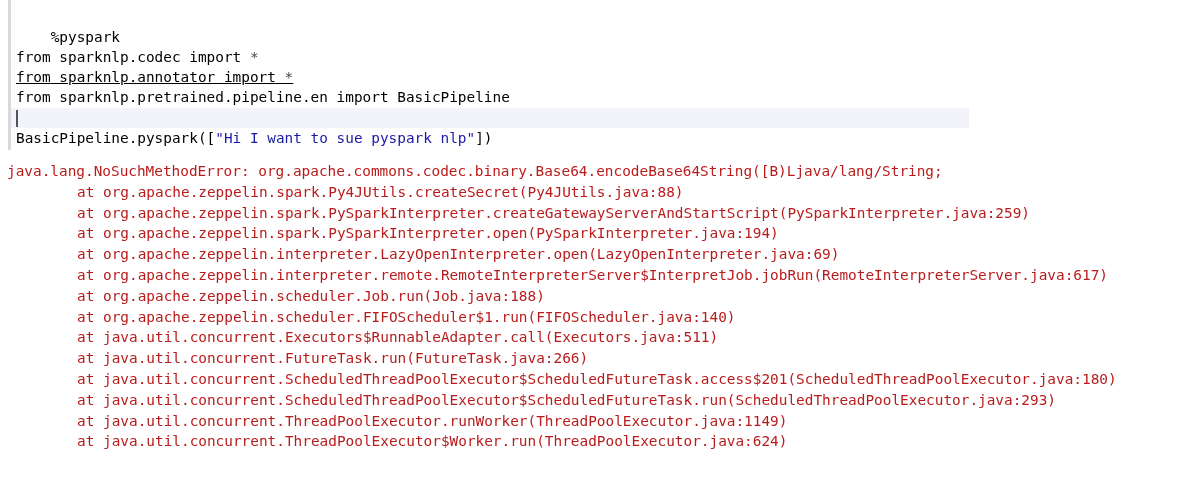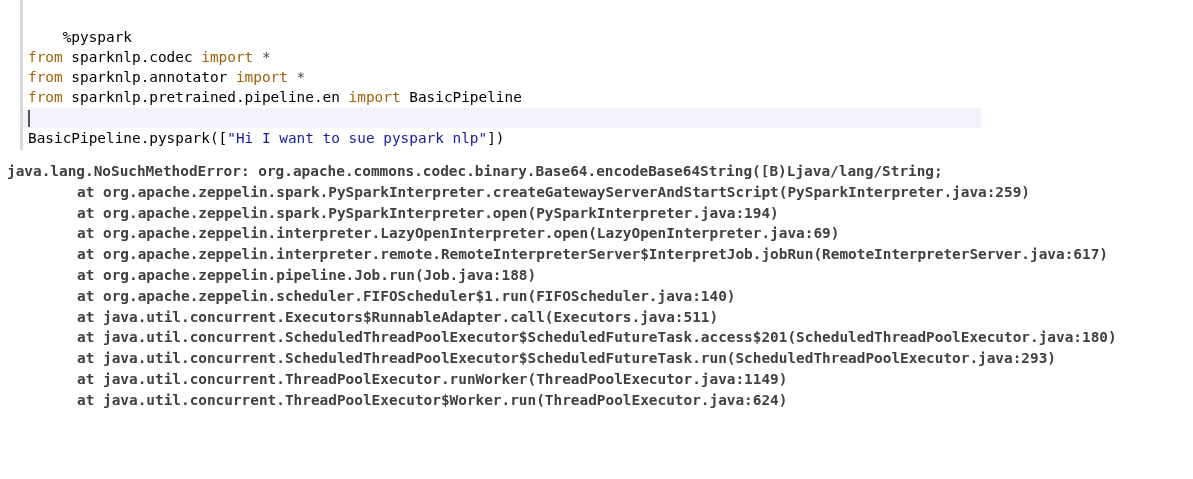--- a/index.html
+++ b/index.html
@@ -11,21 +11,21 @@
       width: 1193px;
       height: 479px;
       overflow: hidden;
       position: relative;
       font-family: "DejaVu Sans Mono", "Liberation Mono", monospace;
       font-size: 14.4px;
       color: #000000;
     }
     .editor {
       position: absolute;
-      left: 20px;
+      left: 8px;
       top: 0;
       width: 961px;
       height: 150px;
       border-left: 3px solid #d9d9d9;
       box-sizing: border-box;
     }
     .code-line {
       position: absolute;
       left: 5px;
       right: 0;
@@ -39,65 +39,66 @@
       background: #f3f3fb;
     }
     .cursor {
       display: inline-block;
       width: 2px;
       height: 17px;
       background: #555555;
       vertical-align: middle;
       margin-top: -2px;
     }
-    .kw { color: #a16207; }
+    .kw { color: #000000; }
     .str { color: #1a1aa6; }
     .op { color: #444444; }
     .output {
       position: absolute;
       left: 7px;
       top: 161px;
       right: 0;
     }
     .out-line {
       height: 20.8px;
       line-height: 20.8px;
       white-space: pre;
-      color: #404040;
-      font-weight: bold;
+      color: #b91c1c;
     }
     .out-line.frame {
       padding-left: 70px;
     }
   </style>
 </head>
 <body>
 
 <div class="editor">
   <div class="code-line" style="top:7px;">
     <span>%pyspark</span>
   </div>
 
   <div class="code-line" style="top:47px;"><span class="kw">from</span><span> sparknlp.codec </span><span class="kw">import</span><span class="op"> *</span></div>
 
-  <div class="code-line" style="top:67px;"><span class="kw">from</span><span> sparknlp.annotator </span><span class="kw">import</span><span class="op"> *</span></div>
+  <div class="code-line" style="top:67px;text-decoration:underline;"><span class="kw">from</span><span> sparknlp.annotator </span><span class="kw">import</span><span class="op"> *</span></div>
 
   <div class="code-line" style="top:87px;"><span class="kw">from</span><span> sparknlp.pretrained.pipeline.en </span><span class="kw">import</span><span> BasicPipeline</span></div>
 
   <div class="code-line active" style="top:108px;"><span class="cursor"></span></div>
 
   <div class="code-line" style="top:128px;"><span>BasicPipeline.pyspark([</span><span class="str">"Hi I want to sue pyspark nlp"</span><span>])</span></div>
 </div>
 
 <div class="output">
   <div class="out-line">java.lang.NoSuchMethodError: org.apache.commons.codec.binary.Base64.encodeBase64String([B)Ljava/lang/String;</div>
+  <div class="out-line frame">at org.apache.zeppelin.spark.Py4JUtils.createSecret(Py4JUtils.java:88)</div>
   <div class="out-line frame">at org.apache.zeppelin.spark.PySparkInterpreter.createGatewayServerAndStartScript(PySparkInterpreter.java:259)</div>
   <div class="out-line frame">at org.apache.zeppelin.spark.PySparkInterpreter.open(PySparkInterpreter.java:194)</div>
   <div class="out-line frame">at org.apache.zeppelin.interpreter.LazyOpenInterpreter.open(LazyOpenInterpreter.java:69)</div>
   <div class="out-line frame">at org.apache.zeppelin.interpreter.remote.RemoteInterpreterServer$InterpretJob.jobRun(RemoteInterpreterServer.java:617)</div>
-  <div class="out-line frame">at org.apache.zeppelin.pipeline.Job.run(Job.java:188)</div>
+  <div class="out-line frame">at org.apache.zeppelin.scheduler.Job.run(Job.java:188)</div>
   <div class="out-line frame">at org.apache.zeppelin.scheduler.FIFOScheduler$1.run(FIFOScheduler.java:140)</div>
   <div class="out-line frame">at java.util.concurrent.Executors$RunnableAdapter.call(Executors.java:511)</div>
+  <div class="out-line frame">at java.util.concurrent.FutureTask.run(FutureTask.java:266)</div>
   <div class="out-line frame">at java.util.concurrent.ScheduledThreadPoolExecutor$ScheduledFutureTask.access$201(ScheduledThreadPoolExecutor.java:180)</div>
   <div class="out-line frame">at java.util.concurrent.ScheduledThreadPoolExecutor$ScheduledFutureTask.run(ScheduledThreadPoolExecutor.java:293)</div>
   <div class="out-line frame">at java.util.concurrent.ThreadPoolExecutor.runWorker(ThreadPoolExecutor.java:1149)</div>
   <div class="out-line frame">at java.util.concurrent.ThreadPoolExecutor$Worker.run(ThreadPoolExecutor.java:624)</div>
 </div>
 
 </body></html>

